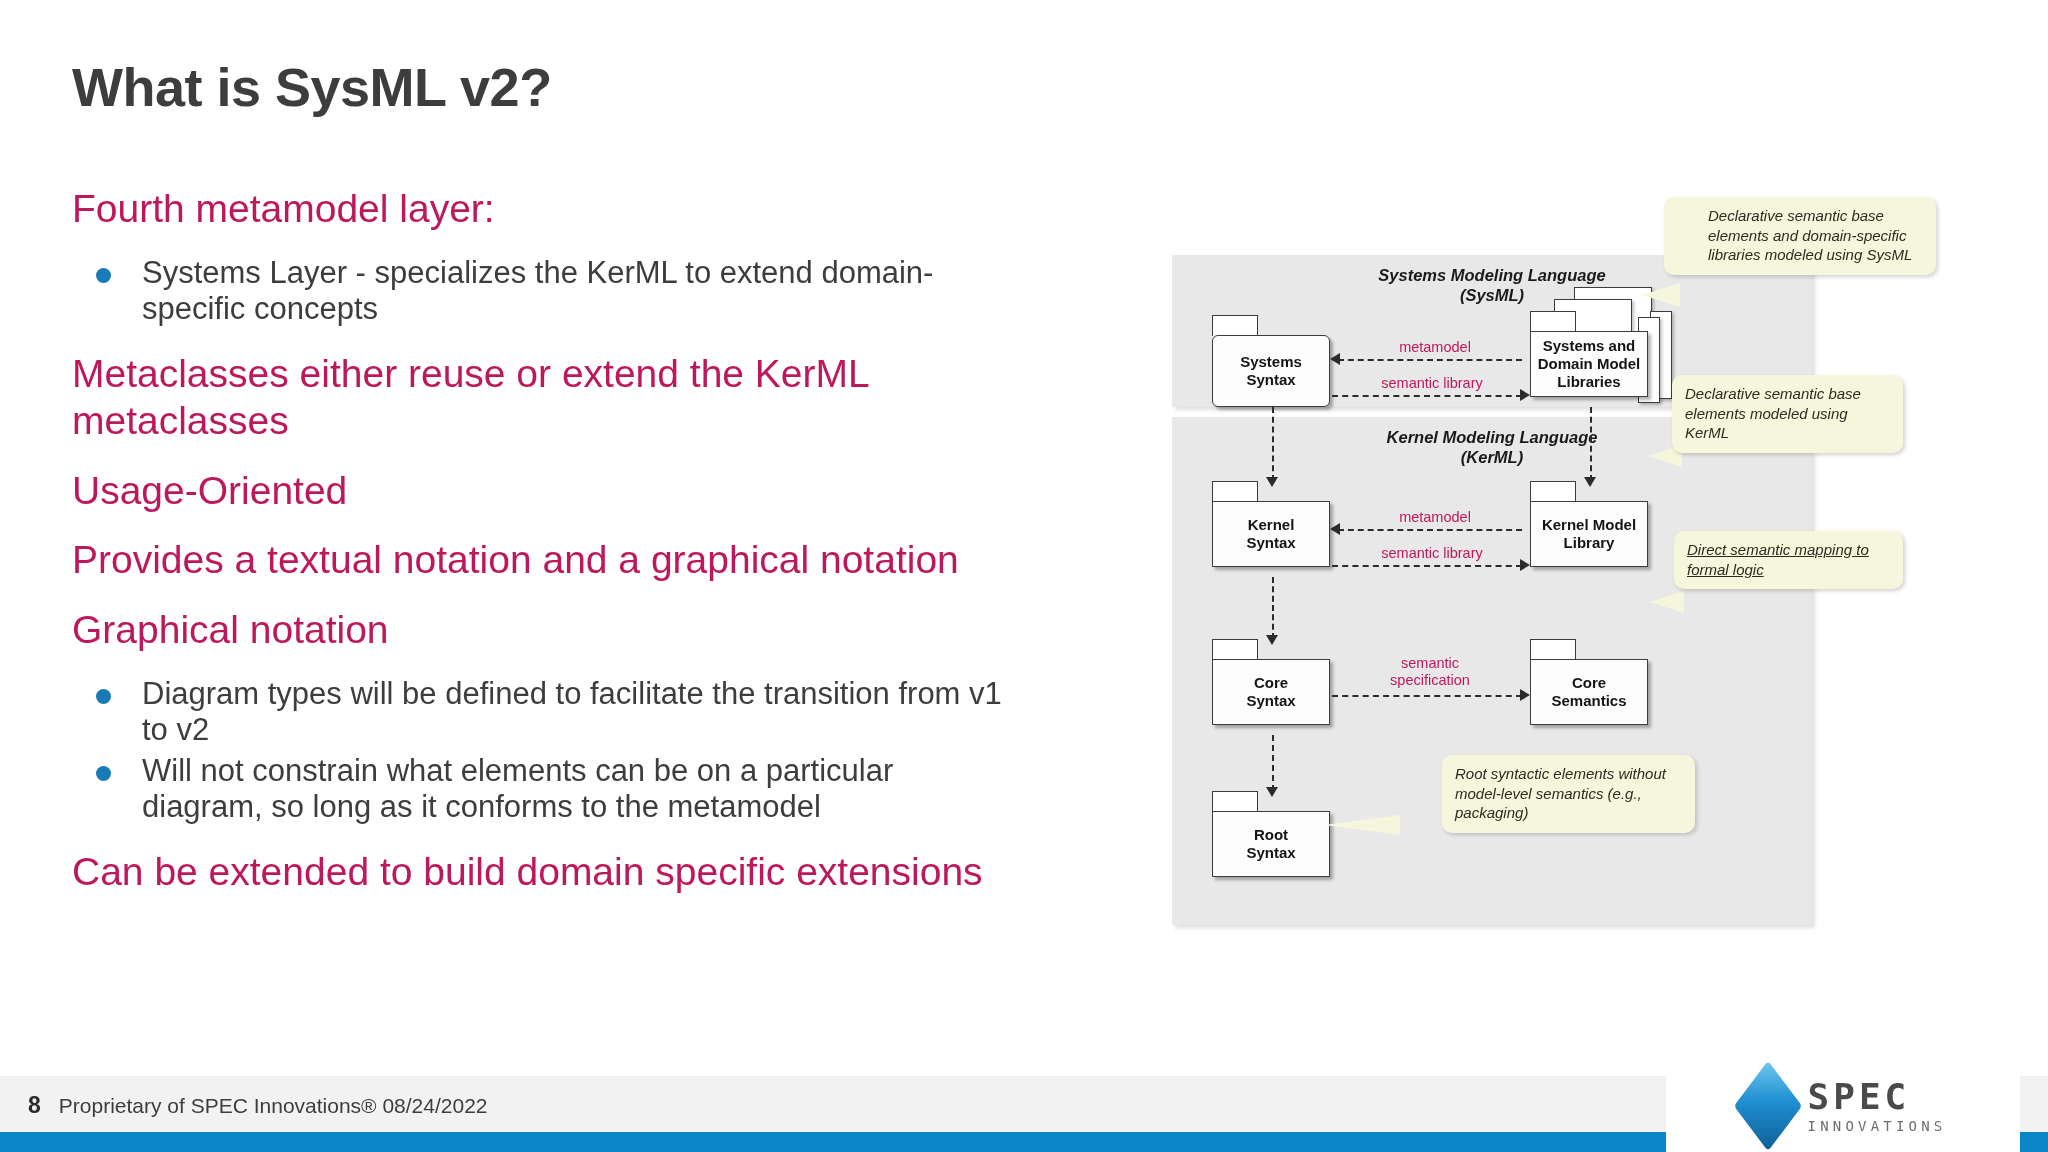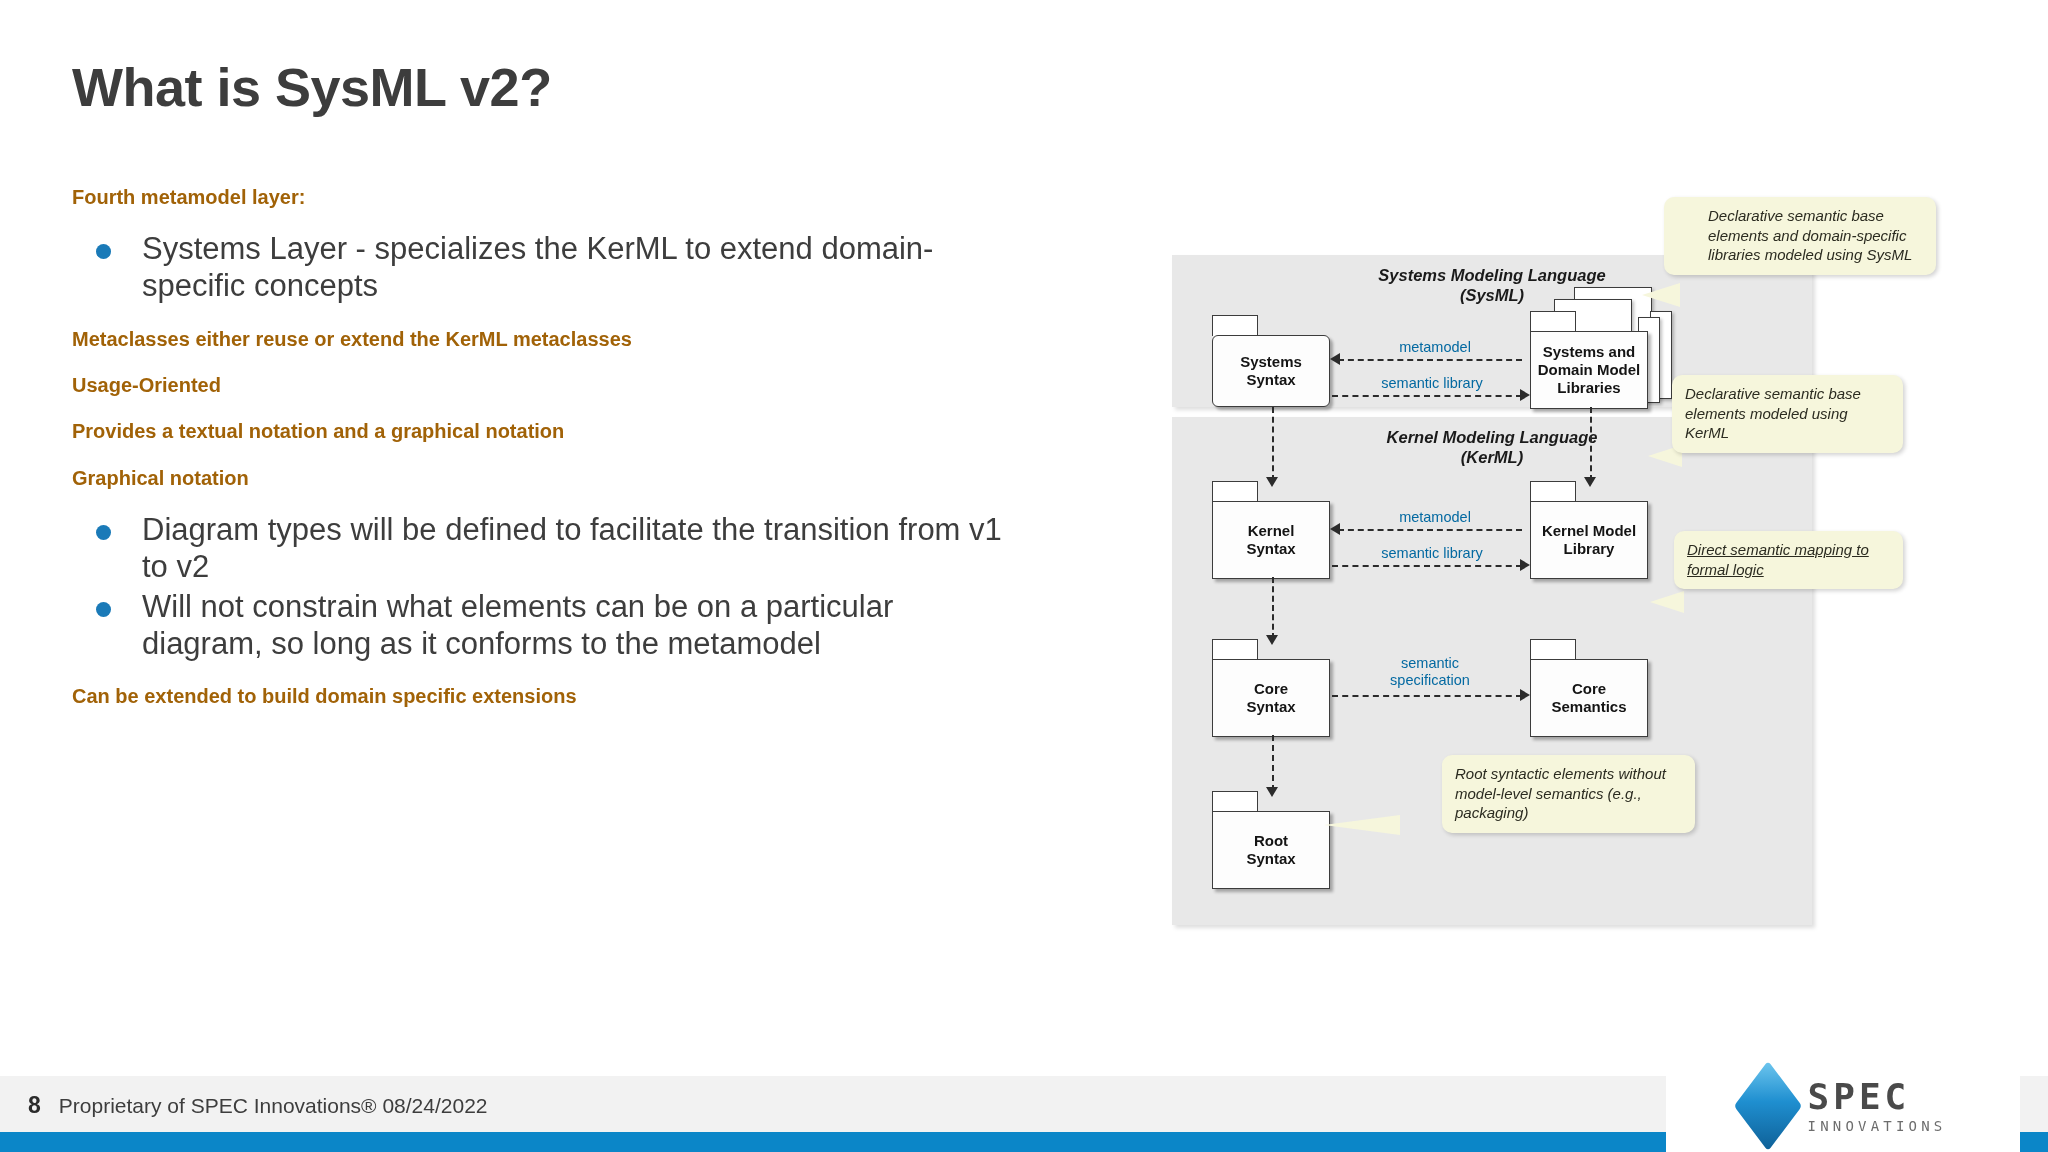--- a/index.html
+++ b/index.html
@@ -36,25 +36,25 @@
   }
 
   
   .body-col {
     position: absolute;
     left: 72px;
     top: 185px;
     width: 950px;
   }
   .para {
-    font-size: 20px;
+    font-size: 39px;
     line-height: 1.22;
-    color: #a16207;
+    color: #be185d;
     margin: 0 0 22px 0;
-    font-weight: 700;
+    font-weight: 400;
   }
   .bullet-list {
     list-style: none;
     margin: 0 0 22px 0;
     padding: 0;
   }
   .bullet-item {
     position: relative;
     padding-left: 70px;
     font-size: 31px;
@@ -130,21 +130,21 @@
     align-items: center;
     justify-content: center;
     text-align: center;
     font-size: 15px;
     font-weight: bold;
     color: #141414;
     line-height: 1.18;
     padding: 4px 3px;
   }
   .pkg.h72 .body { height: 72px; }
-  .pkg.h78 .body { height: 78px; }
+  .pkg.h78 .body { height: 66px; }
 
   
   .ghost {
     position: absolute;
     background: #ffffff;
     border: 1.5px solid #3c3c3c;
     box-sizing: border-box;
     box-shadow: 2px 2px 3px rgba(0,0,0,0.25);
   }
 
@@ -163,21 +163,21 @@
     position: absolute;
     width: 0; height: 0;
   }
   .arrow-l { border-top: 6px solid transparent; border-bottom: 6px solid transparent; border-right: 10px solid #2b2b2b; }
   .arrow-r { border-top: 6px solid transparent; border-bottom: 6px solid transparent; border-left: 10px solid #2b2b2b; }
   .arrow-d { border-left: 6px solid transparent; border-right: 6px solid transparent; border-top: 10px solid #2b2b2b; }
 
   .edge-label {
     position: absolute;
     font-size: 14.5px;
-    color: #0369a1;
+    color: #be185d;
     text-align: center;
     line-height: 1.2;
     white-space: nowrap;
   }
 
   
   .callout {
     position: absolute;
     background: #f6f6dc;
     border-radius: 10px;

